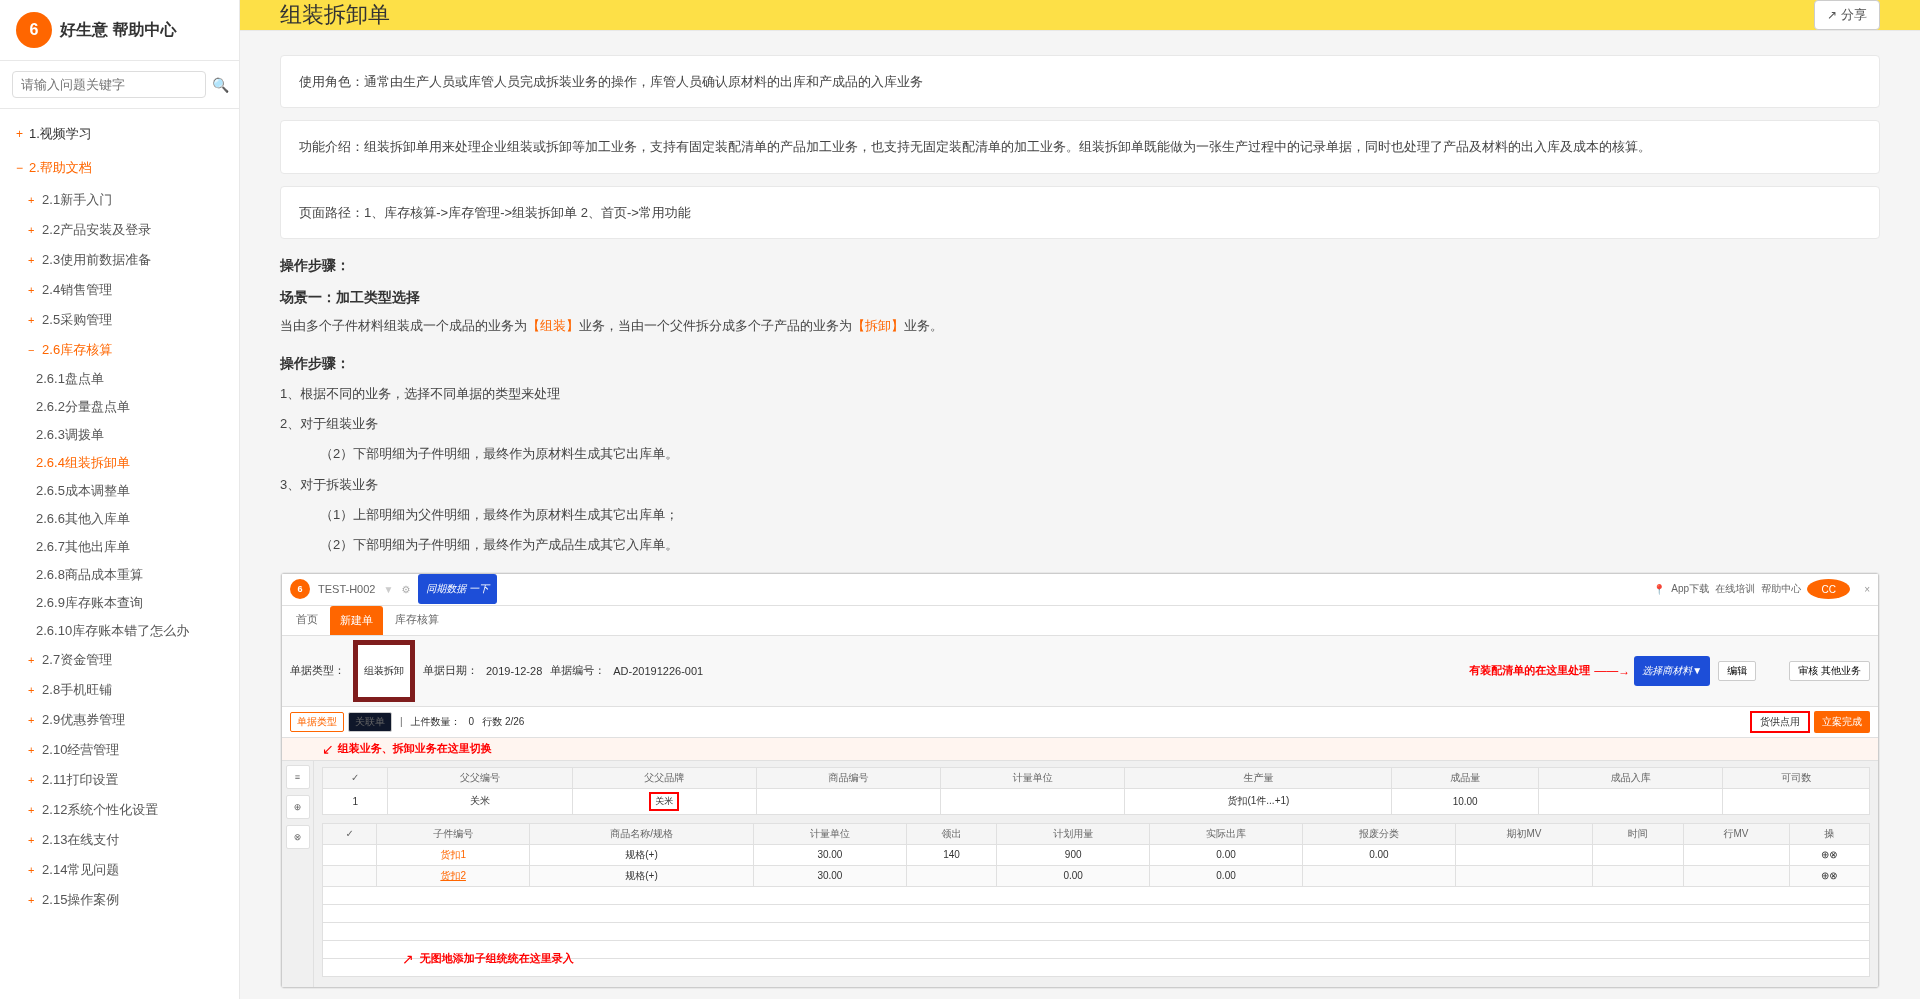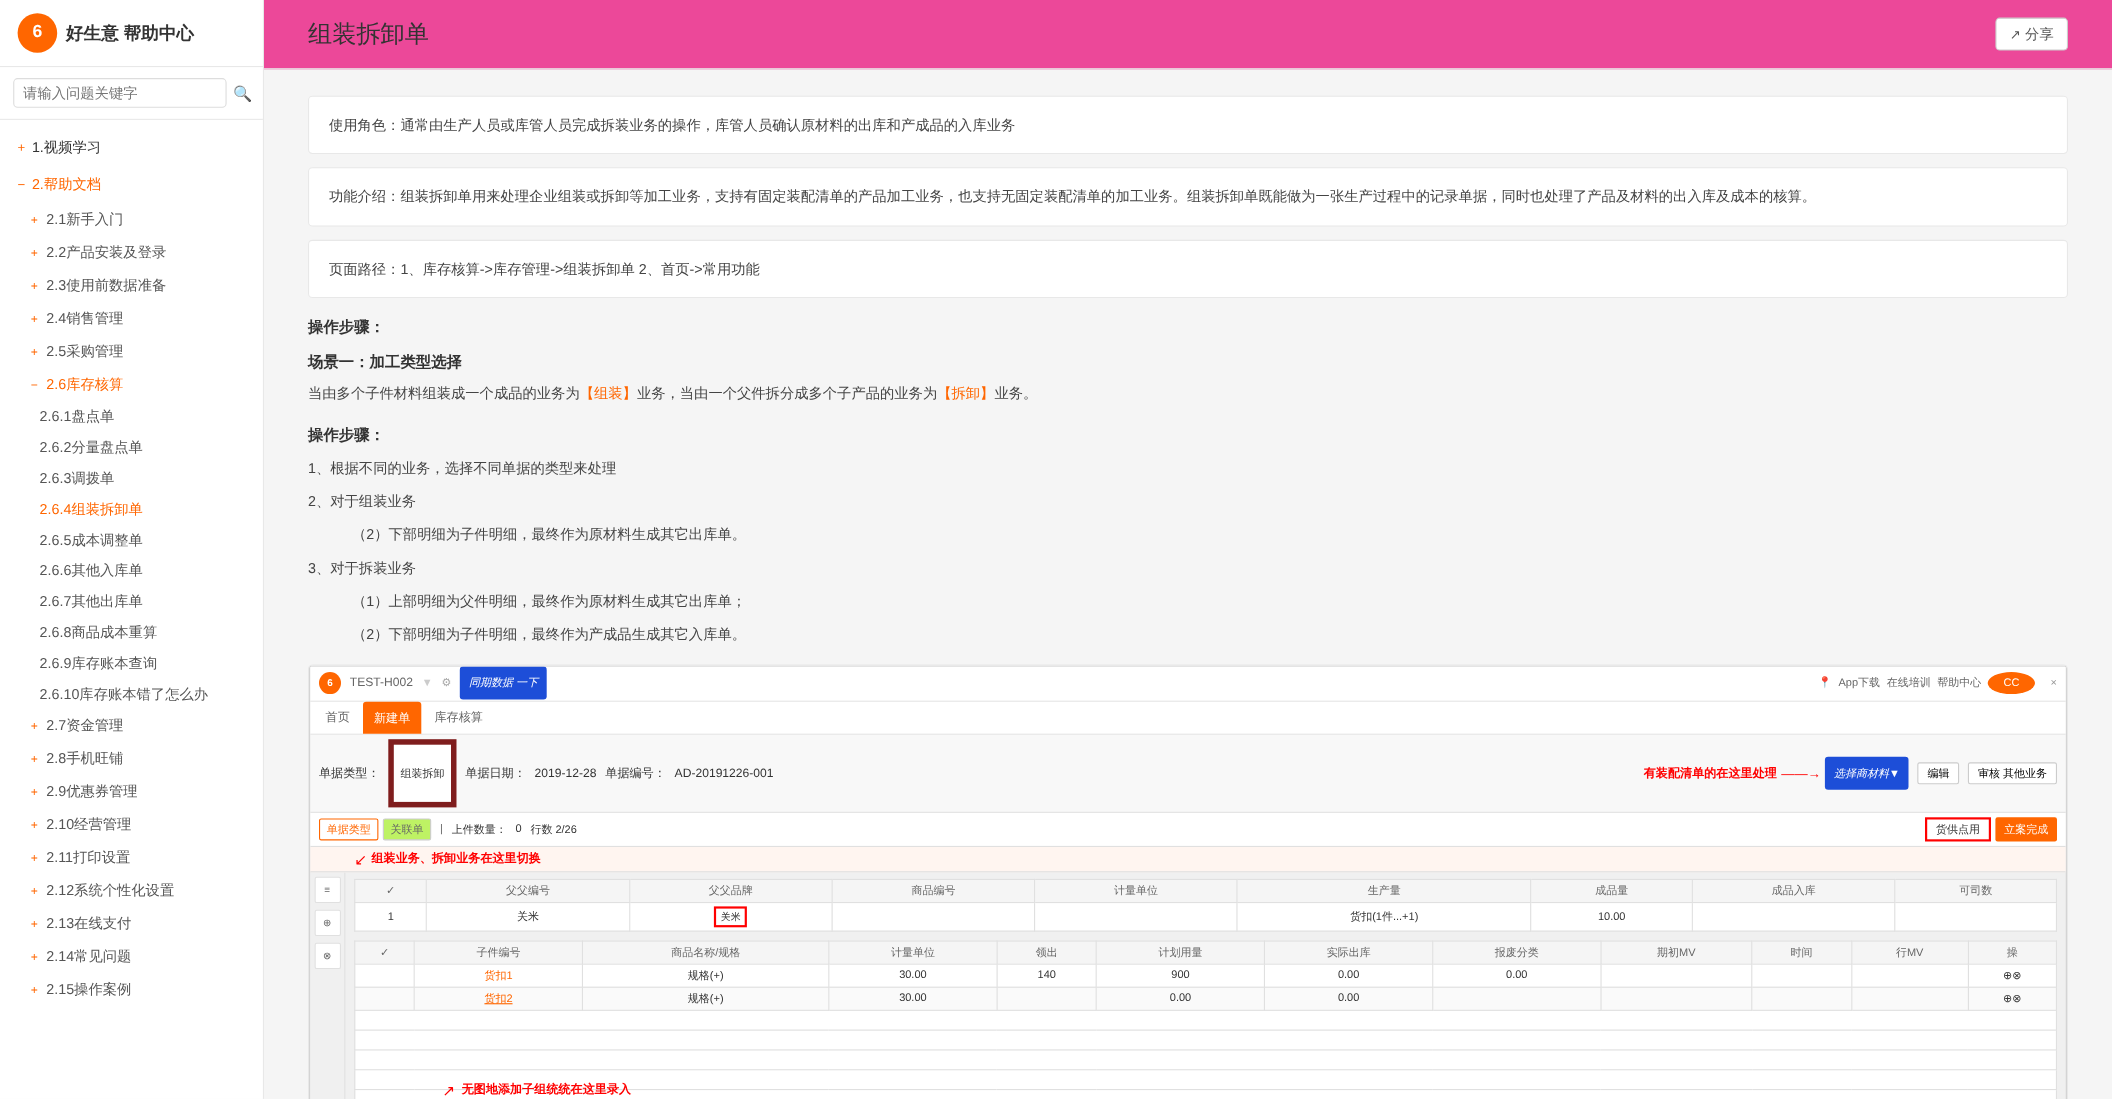--- a/index.html
+++ b/index.html
@@ -20,21 +20,21 @@
     .nav-section-title .plus { color: #f60; font-size: 12px; }
     .nav-section-title.active { color: #f60; }
     .nav-section-title .minus { color: #f60; font-size: 12px; }
     .nav-sub-item { padding: 6px 16px 6px 28px; font-size: 13px; color: #555; cursor: pointer; }
     .nav-sub-item.active { color: #f60; font-weight: 500; }
     .nav-sub-sub-item { padding: 5px 16px 5px 36px; font-size: 13px; color: #555; cursor: pointer; }
     .nav-sub-sub-item.active { color: #f60; }
 
     
     .main-content { flex: 1; overflow-y: auto; background: #f5f5f5; }
-    .content-header { background: #ec4899; padding: 16px 40px; border-bottom: 1px solid #e8e8e8; display: flex; align-items: center; justify-content: space-between; }
+    .content-header { background: #fde047; padding: 0 40px; border-bottom: 1px solid #e8e8e8; display: flex; align-items: center; justify-content: space-between; }
     .page-title-text { font-size: 22px; font-weight: 500; color: #333; }
     .share-btn { border: 1px solid #ccc; border-radius: 4px; padding: 5px 12px; background: #fff; cursor: pointer; font-size: 13px; color: #555; display: flex; align-items: center; gap: 4px; }
 
     .content-body { padding: 24px 40px; }
 
     .info-block { background: #fff; border: 1px solid #e8e8e8; border-radius: 4px; padding: 14px 18px; margin-bottom: 12px; font-size: 13px; line-height: 1.8; color: #444; }
 
     .section-heading { font-size: 14px; font-weight: bold; color: #333; margin: 18px 0 10px 0; }
     .sub-heading { font-size: 14px; font-weight: bold; color: #333; margin: 14px 0 8px 0; }
 
@@ -300,27 +300,27 @@
           <span>单据编号：</span>
           <span>AD-20191226-001</span>
           <div style="flex:1;"></div>
 
           <div style="position:relative;display:flex;align-items:center;gap:4px;">
             <span class="annotation-text-red">有装配清单的在这里处理</span>
             <span style="color:red;font-size:12px;">——→</span>
             <button class="app-topbar-btn" style="font-size:10px;">选择商材料▼</button>
           </div>
           <button style="border:1px solid #ccc;background:#fff;padding:2px 8px;border-radius:2px;font-size:10px;cursor:pointer;">编辑</button>
-          <button style="border:1px solid #ccc;background:#fff;padding:2px 8px;border-radius:2px;font-size:10px;cursor:pointer;">审核 其他业务</button>
+          <button style="border:1px solid #ccc;background:#fff;padding:2px 8px;border-radius:2px;font-size:10px;cursor:pointer;margin-left:25px;">审核 其他业务</button>
         </div>
 
         <div style="background:#fff;padding:4px 8px;border-bottom:1px solid #e0e0e0;display:flex;align-items:center;gap:8px;font-size:10px;position:relative;">
           <div style="display:flex;gap:4px;align-items:center;">
             <button style="border:1px solid #f60;color:#f60;background:#fff;padding:2px 6px;border-radius:2px;font-size:10px;cursor:pointer;">单据类型</button>
-            <button style="border:1px solid #ccc;color:#666;background:#bef264;padding:2px 6px;border-radius:2px;font-size:10px;cursor:pointer;">关联单</button>
+            <button style="border:1px solid #ccc;color:#666;background:#0f172a;padding:2px 6px;border-radius:2px;font-size:10px;cursor:pointer;">关联单</button>
           </div>
           <span style="color:#666;">|</span>
           <span>上件数量：</span>
           <span>0</span>
           <span>行数 2/26</span>
           <div style="flex:1;"></div>
 
           <div style="position:relative;display:flex;gap:4px;">
             <div style="border:2px solid red;padding:2px 8px;background:#fff;font-size:10px;">货供点用</div>
             <button style="background:#f60;color:#fff;border:none;padding:2px 8px;border-radius:2px;font-size:10px;cursor:pointer;">立案完成</button>

